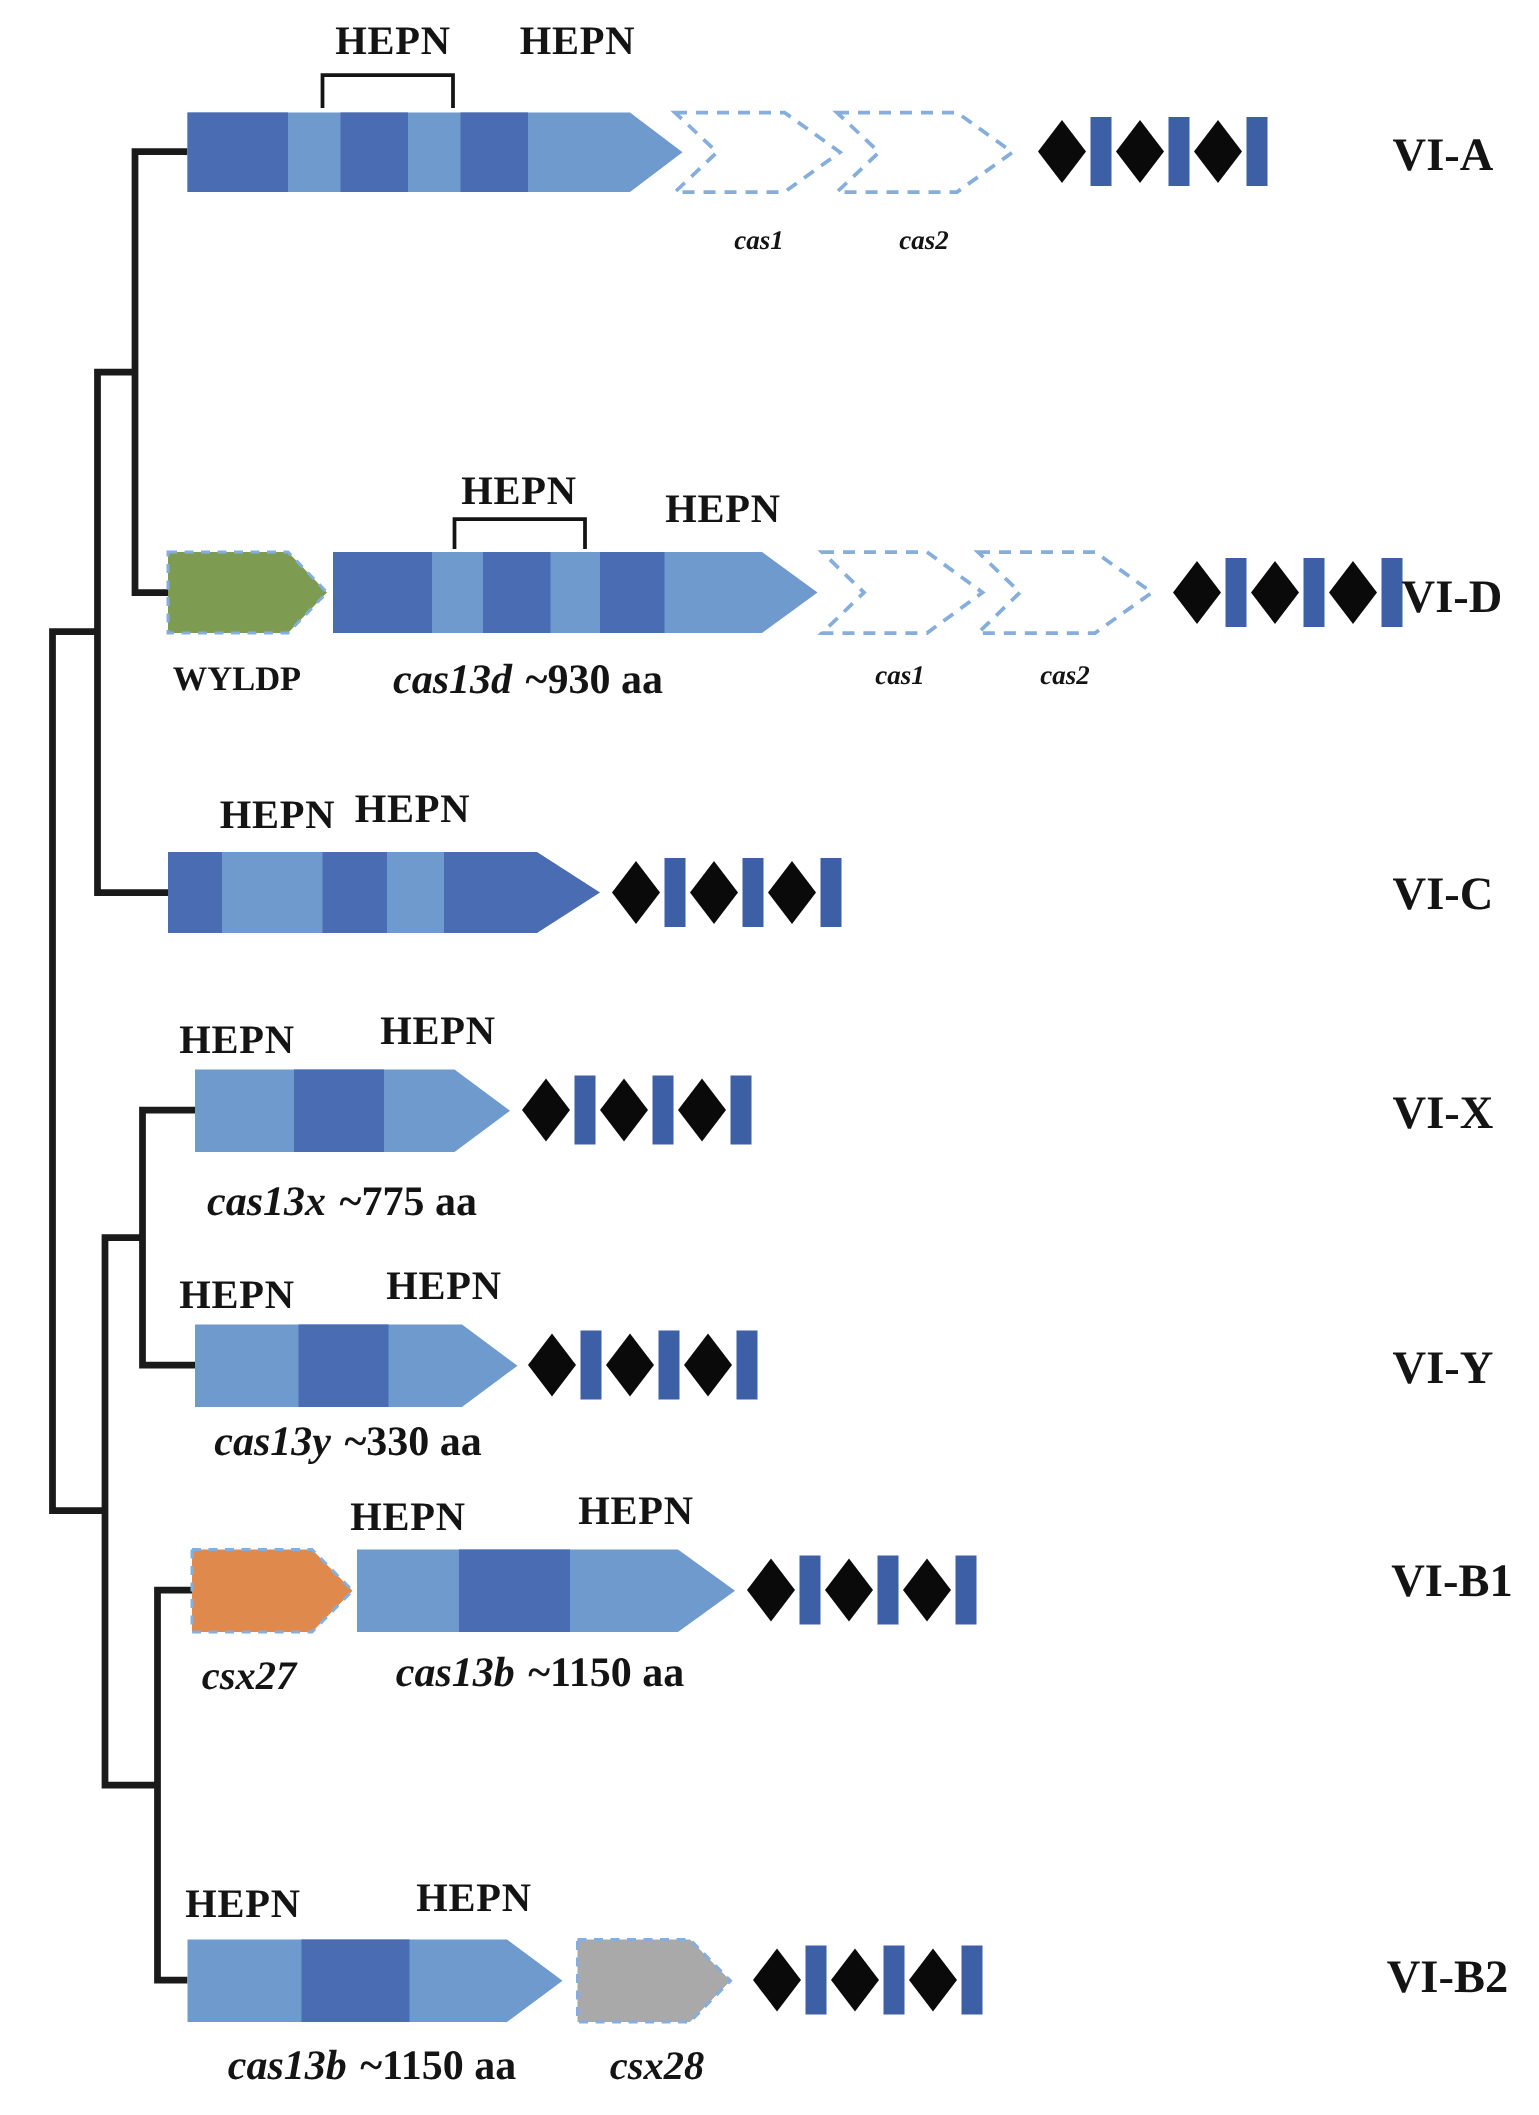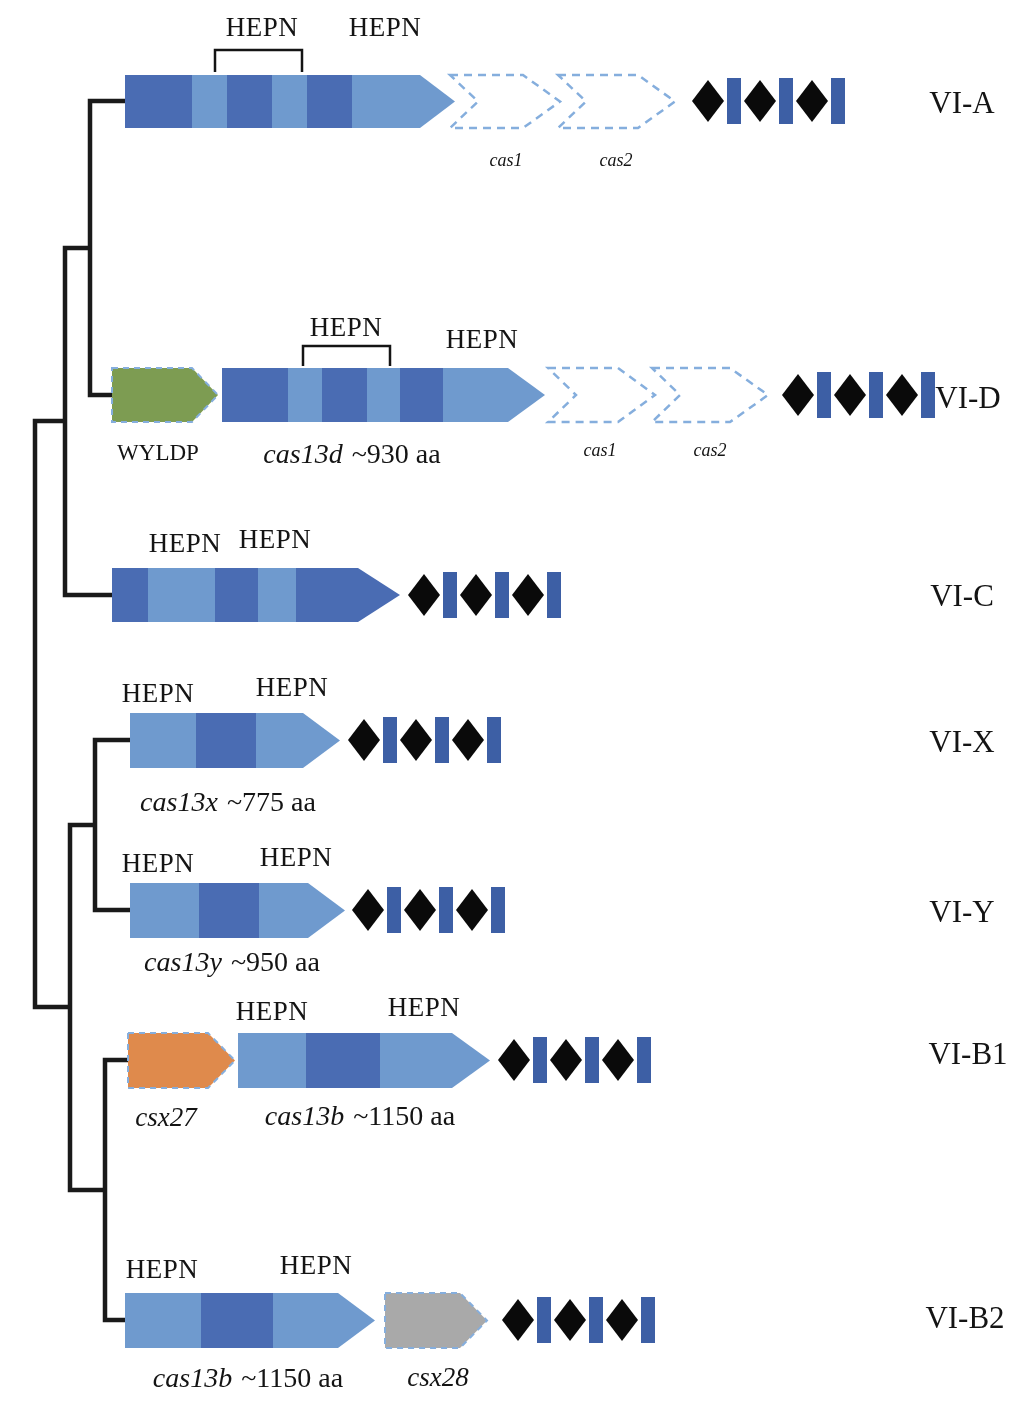--- a/index.html
+++ b/index.html
@@ -3,20 +3,21 @@
 <meta charset="utf-8">
 <style>
   html,body{margin:0;padding:0;background:#ffffff;}
   .canvas{
     position:relative;
     width:1026px;
     height:1410px;
     background:#ffffff;
     overflow:hidden;
     font-family:"Liberation Serif", serif;
+    font-weight:bold;
   }
   svg.layer{position:absolute;left:0;top:0;}
   .lbl{
     position:absolute;
     transform:translateX(-50%);
     white-space:nowrap;
     color:#141414;
     font-family:"Liberation Serif", serif;
   }
   .hepn{font-size:27px;letter-spacing:0.5px;}
@@ -161,21 +162,21 @@
   <div class="lbl hepn" style="left:158px;top:678px;">HEPN</div>
   <div class="lbl hepn" style="left:292px;top:672px;">HEPN</div>
   <div class="lbl caption" style="left:228px;top:786px;">
     <span class="gene">cas13x</span><span class="size">~775 aa</span>
   </div>
   <div class="lbl type" style="left:962px;top:724px;">VI-X</div>
 
   <div class="lbl hepn" style="left:158px;top:848px;">HEPN</div>
   <div class="lbl hepn" style="left:296px;top:842px;">HEPN</div>
   <div class="lbl caption" style="left:232px;top:946px;">
-    <span class="gene">cas13y</span><span class="size">~950 aa</span>
+    <span class="gene">cas13y</span><span class="size">~330 aa</span>
   </div>
   <div class="lbl type" style="left:962px;top:894px;">VI-Y</div>
 
   <div class="lbl hepn" style="left:272px;top:996px;">HEPN</div>
   <div class="lbl hepn" style="left:424px;top:992px;">HEPN</div>
   <div class="lbl acc-italic" style="left:166px;top:1102px;">csx27</div>
   <div class="lbl caption" style="left:360px;top:1100px;">
     <span class="gene">cas13b</span><span class="size">~1150 aa</span>
   </div>
   <div class="lbl type" style="left:968px;top:1036px;">VI-B1</div>

